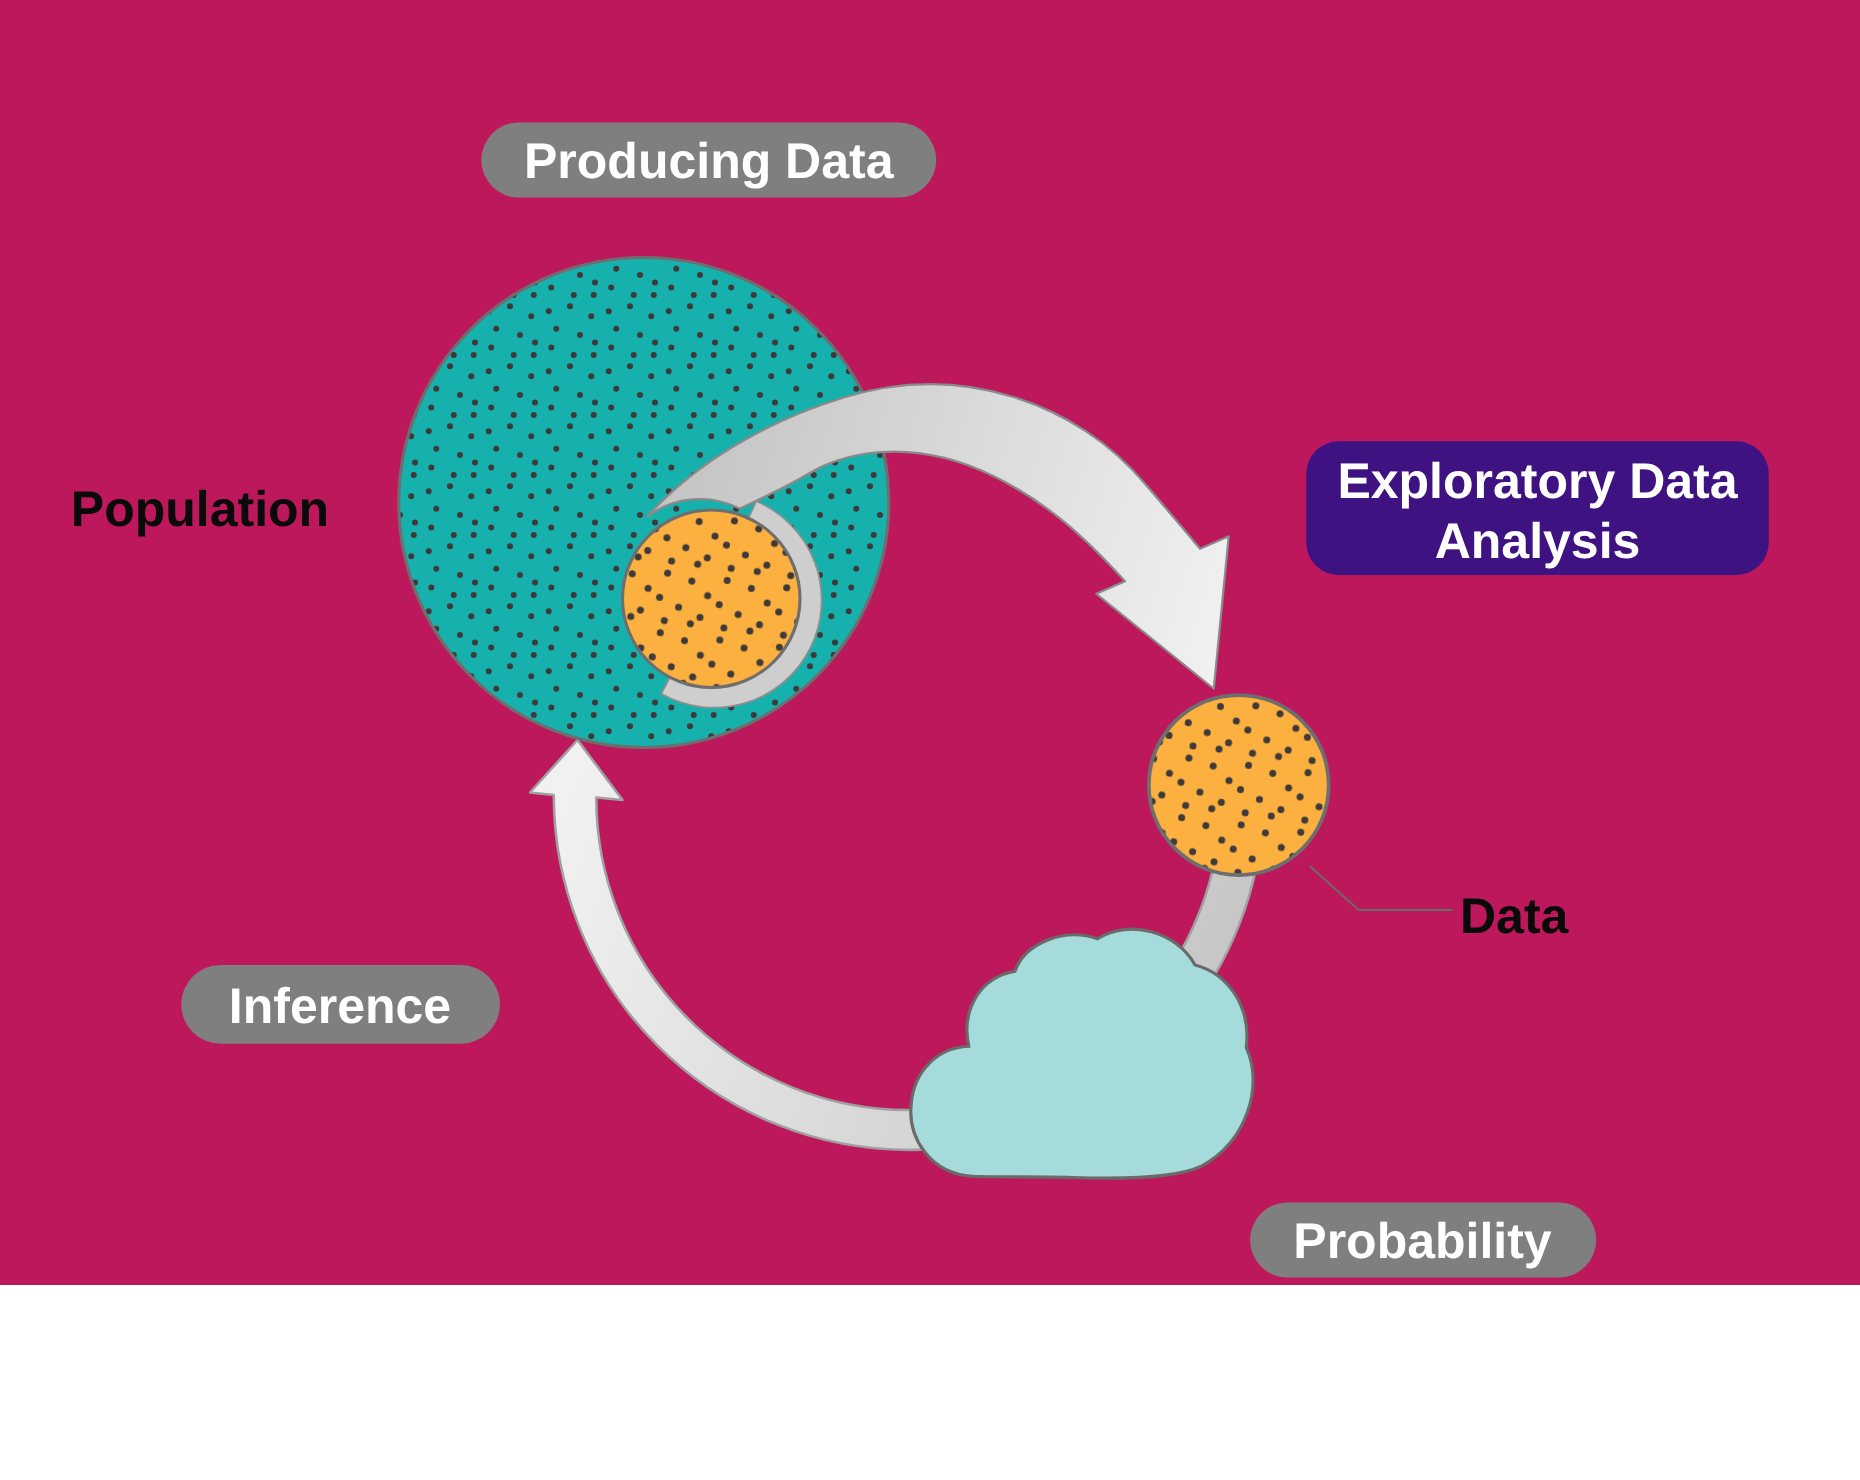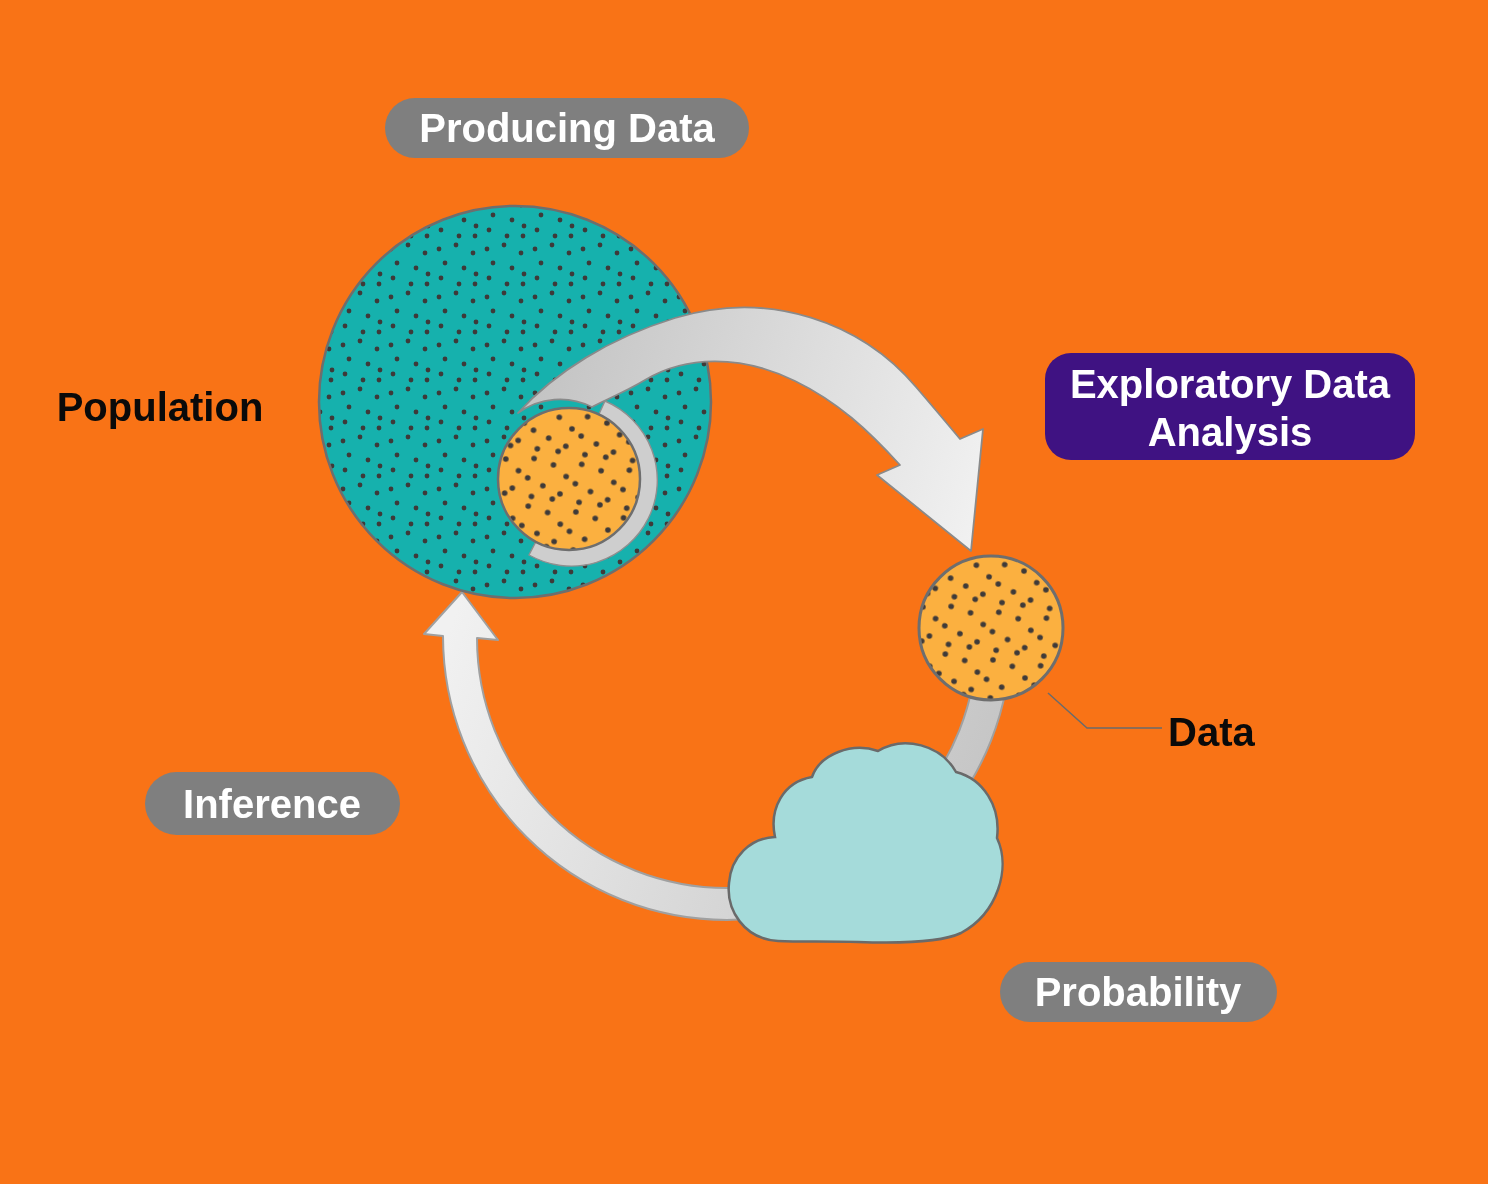--- a/index.html
+++ b/index.html
@@ -1,16 +1,16 @@
 <!DOCTYPE html>
 <html><head>
 <meta charset="utf-8">
 <style>
   html,body{margin:0;padding:0;background:#ffffff;}
-  .stage{position:relative;width:1488px;height:1184px;background:#f97316;overflow:hidden;}
+  .stage{position:relative;width:1488px;height:1028px;background:#be185d;overflow:hidden;}
   svg{display:block;}
   text{font-family:"Liberation Sans","DejaVu Sans",sans-serif;font-weight:700;}
   .badge-text{fill:#ffffff;font-size:40px;}
   .dark-label{fill:#0a0a0a;font-size:40px;}
 </style>
 </head>
 <body>
 
 <div class="stage">
 <svg width="1488" height="1184" viewBox="0 0 1488 1184" xmlns="http://www.w3.org/2000/svg">

